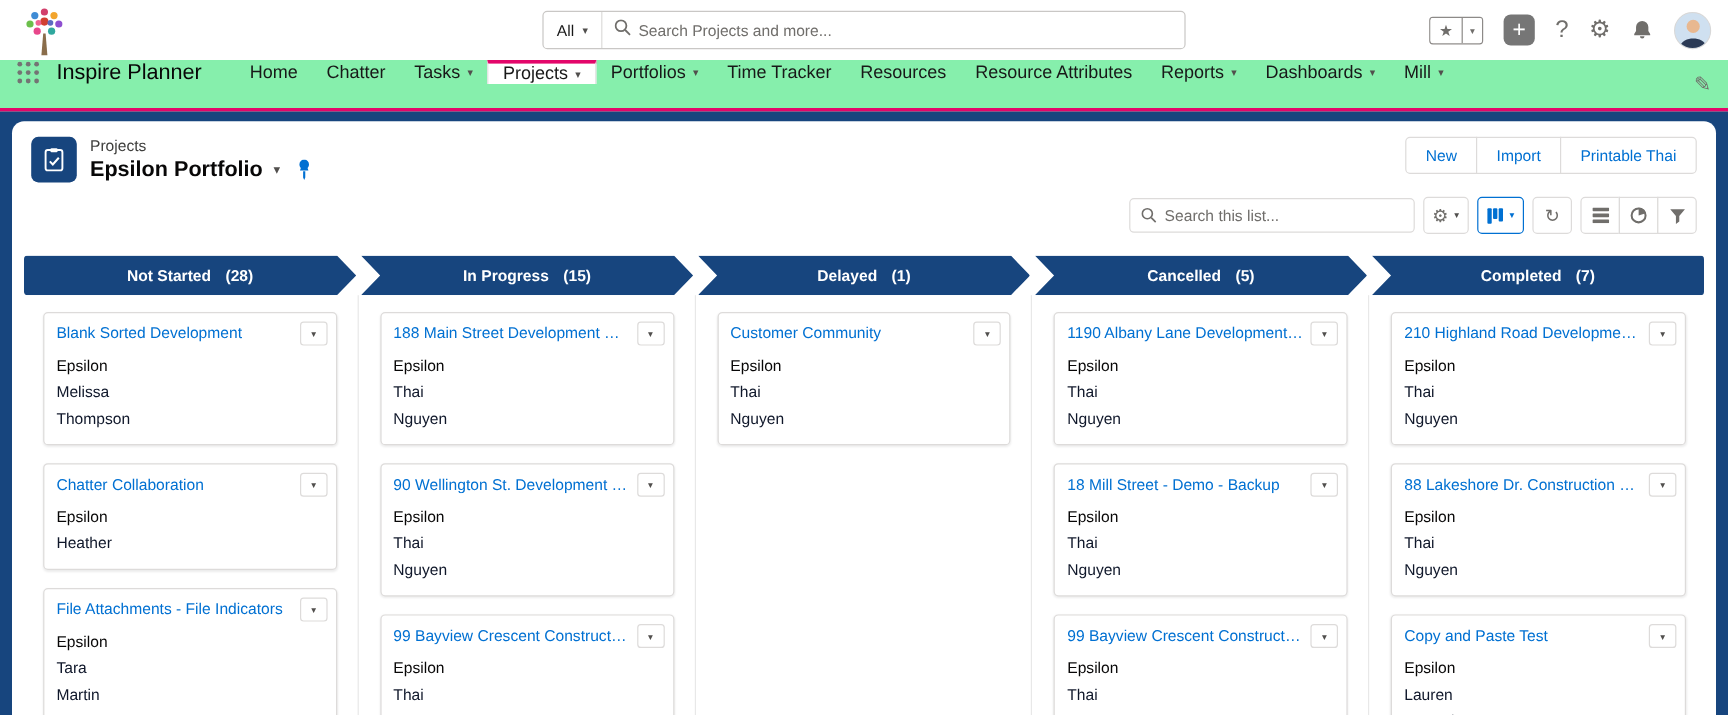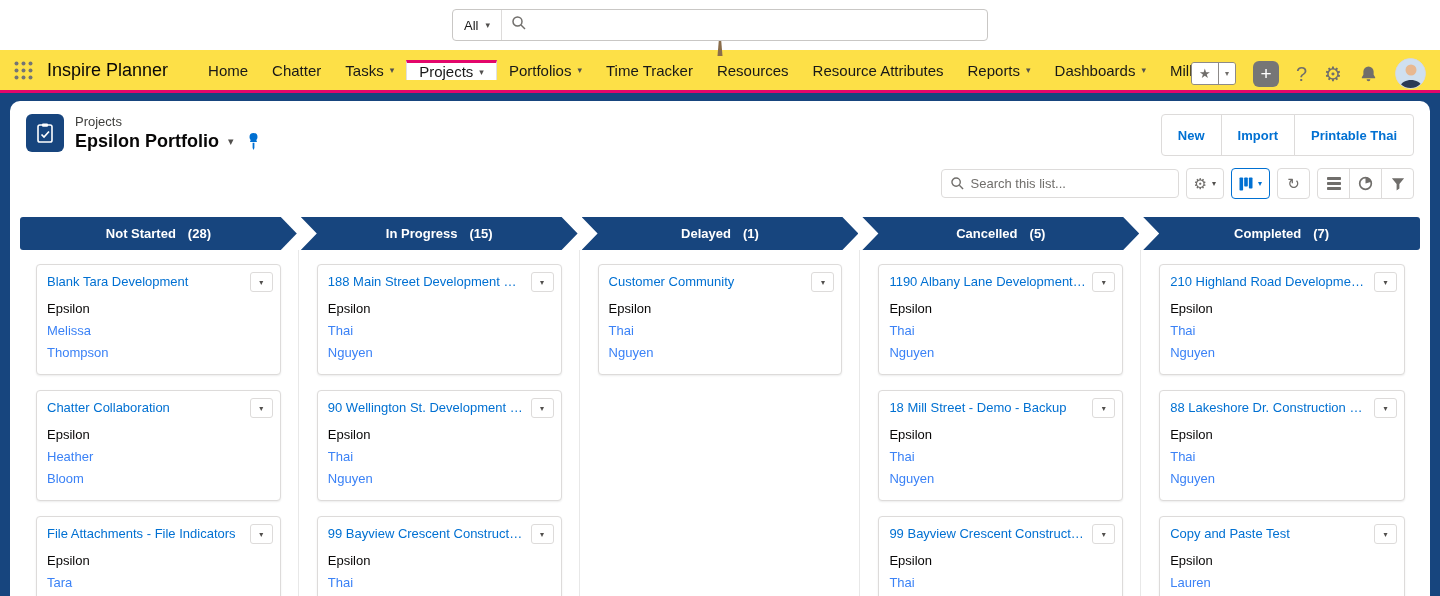--- a/index.html
+++ b/index.html
@@ -1,39 +1,39 @@
 <!DOCTYPE html>
 <html><head>
 <meta charset="utf-8">
 <style>
   * { box-sizing: border-box; margin: 0; padding: 0; }
   html,body { width:1440px; height:596px; overflow:hidden; }
   body { font-family:"Liberation Sans", sans-serif; background:#fff; color:#080707; }
 
   
-  .topbar { height:50px; display:flex; align-items:center; padding:12px 14px; position:relative; background:#fff;flex-direction:column; }
+  .topbar { height:50px; display:flex; align-items:center; padding:0 14px; position:relative; background:#fff; }
   .logo { width:46px; height:46px; display:flex; align-items:center; justify-content:center; }
   .search-center { position:absolute; left:50%; transform:translateX(-50%); top:9px; width:536px; }
   .search-box { display:flex; align-items:center; height:32px; border:1px solid #c9c7c5; border-radius:4px; background:#fff; }
   .scope { display:flex; align-items:center; gap:7px; padding:0 11px; font-size:13px; color:#181818; border-right:1px solid #dddbda; height:100%; cursor:pointer; }
   .scope-caret { font-size:9px; color:#514f4d; }
   .mag { margin:0 6px 0 10px; flex:none; }
   .global-search { border:none; outline:none; flex:1; font-size:13px; color:#444; background:transparent; height:100%; }
   .global-search::placeholder { color:#706e6b; }
   .top-actions { margin-left:auto; display:flex; align-items:center; gap:17px; }
   .fav-group { display:flex; align-items:stretch; border:1px solid #8d8a88; border-radius:3px; height:23px; overflow:hidden; }
   .fav-star { width:26px; display:flex; align-items:center; justify-content:center; font-size:13px; color:#706e6b; background:#fff; border:none; cursor:pointer; }
   .fav-caret { width:17px; display:flex; align-items:center; justify-content:center; font-size:8px; color:#706e6b; background:#fff; border:none; border-left:1px solid #8d8a88; cursor:pointer; }
   .plus-btn { width:26px; height:26px; border-radius:6px; background:#767676; color:#fff; font-size:19px; line-height:1; display:flex; align-items:center; justify-content:center; border:none; cursor:pointer; }
   .help-btn,.gear-top { background:none; border:none; font-size:20px; color:#706e6b; cursor:pointer; line-height:1; }
   .bell-btn { background:none; border:none; cursor:pointer; line-height:0; }
   .avatar { width:31px; height:31px; border-radius:50%; overflow:hidden; border:1px solid #d8d8d8; cursor:pointer; background:#cfe0f0; line-height:0; }
 
   
-  .navbar { height:43px; display:flex; align-items:center; padding:0 14px; border-bottom:3px solid #E3066A; background:#fde047; }
+  .navbar { height:43px; display:flex; align-items:flex-start; padding:0 14px; border-bottom:3px solid #E3066A; background:#86efac; }
   .nav-left { display:flex; align-items:center; }
   .applauncher { background:none; border:none; cursor:pointer; margin-right:14px; line-height:0; }
   .app-name { font-size:18px; color:#080707; margin-right:28px; white-space:nowrap; }
   .nav-items { display:flex; align-items:stretch; }
   .nav-item { display:flex; align-items:center; gap:6px; padding:0 12px; font-size:15px; color:#181818; cursor:pointer; white-space:nowrap; }
   .nav-item.active { border-left:1px solid #e0e0e0; border-right:1px solid #e0e0e0; border-top:3px solid #E3066A; background:#fff; }
   .nav-caret { font-size:9px; color:#514f4d; }
   .nav-edit { margin-left:auto; align-self:center; background:none; border:none; font-size:17px; color:#706e6b; cursor:pointer; }
 
   
@@ -41,21 +41,21 @@
   .panel { background:#fff; height:495px; border-radius:10px 10px 0 0; display:flex; flex-direction:column; overflow:hidden; }
 
   .panel-head { display:flex; align-items:flex-start; padding:13px 16px 0; }
   .obj-icon { width:38px; height:38px; border-radius:6px; background:#17457E; display:flex; align-items:center; justify-content:center; margin-right:11px; flex:none; }
   .entity { font-size:13px; color:#3e3e3c; margin-bottom:2px; }
   .lv-row { display:flex; align-items:center; gap:9px; }
   .lv-name { font-size:18px; font-weight:bold; color:#080707; }
   .lv-caret { font-size:11px; color:#514f4d; background:none; border:none; cursor:pointer; }
   .pin-btn { background:none; border:none; cursor:pointer; line-height:0; margin-left:4px; }
   .head-actions { margin-left:auto; display:flex; }
-  .btn { height:42px; padding:0 16px; border:1px solid #dddbda; background:#fff; color:#0070d2; font-size:13px; cursor:pointer; margin-left:-1px; font-family:inherit;font-weight:bold; }
+  .btn { height:31px; padding:0 16px; border:1px solid #dddbda; background:#fff; color:#0070d2; font-size:13px; cursor:pointer; margin-left:-1px; font-family:inherit; }
   .btn:first-child { border-radius:4px 0 0 4px; margin-left:0; }
   .btn:last-child { border-radius:0 4px 4px 0; }
 
   .toolbar { display:flex; align-items:center; padding:12px 16px 10px; }
   .summary { font-size:13px; color:#3e3e3c; }
   .controls { margin-left:auto; display:flex; align-items:center; gap:7px; }
   .list-search { width:238px; height:29px; border:1px solid #dddbda; border-radius:4px; display:flex; align-items:center; padding:0 9px; gap:7px; background:#fff; }
   .list-search input { border:none; outline:none; flex:1; font-size:13px; color:#444; background:transparent; }
   .list-search input::placeholder { color:#706e6b; }
   .icon-btn { height:31px; min-width:33px; border:1px solid #dddbda; background:#fff; border-radius:4px; display:flex; align-items:center; justify-content:center; gap:5px; padding:0 7px; color:#706e6b; font-size:15px; cursor:pointer; }
@@ -75,21 +75,21 @@
     clip-path: polygon(0 0, calc(100% - 16px) 0, 100% 50%, calc(100% - 16px) 100%, 0 100%, 16px 50%); }
   .col-hdr.first { clip-path: polygon(0 0, calc(100% - 16px) 0, 100% 50%, calc(100% - 16px) 100%, 0 100%); border-radius:3px 0 0 3px; }
   .col-hdr.last { clip-path: polygon(0 0, 100% 0, 100% 100%, 0 100%, 16px 50%); border-radius:0 3px 3px 0; }
   .col-cards { flex:1; padding:14px 17px 0 18px; border-right:1px solid #e8e8e8; min-height:0; }
   .kanban-col:last-child .col-cards { border-right:none; }
 
   .card { position:relative; border:1px solid #dddbda; border-radius:4px; padding:9px 10px 10px; margin-bottom:15px; box-shadow:0 1px 2px rgba(0,0,0,0.08); background:#fff; }
   .card-title { display:block; font-size:13px; color:#0070d2; text-decoration:none; white-space:nowrap; overflow:hidden; text-overflow:ellipsis; padding-right:26px; margin-bottom:9px; cursor:pointer; }
   .card-dd { position:absolute; top:7px; right:7px; width:23px; height:20px; border:1px solid #dddbda; border-radius:3px; background:#fff; color:#514f4d; font-size:8px; display:flex; align-items:center; justify-content:center; cursor:pointer; }
   .card-account { font-size:13px; color:#080707; line-height:22px; }
-  .card-link { display:block; font-size:13px; color:#3b82f6; text-decoration:none; line-height:22px; cursor:pointer; }
+  .card-link { display:block; font-size:13px; color:#0f172a; text-decoration:none; line-height:22px; cursor:pointer; }
 </style>
 </head>
 <body>
 
 <header class="topbar">
   <div class="logo">
     <svg width="44" height="46" viewBox="0 0 44 46">
       <path d="M21 26 L23 26 L24.5 44 L19.5 44 Z" fill="#8a6d4b"></path>
       <circle cx="22" cy="8" r="3" fill="#d23f6b"></circle>
       <circle cx="14" cy="11" r="3" fill="#3f8cd5"></circle>
@@ -109,20 +109,21 @@
       <div class="scope">
         <span>All</span>
         <span class="scope-caret">▾</span>
       </div>
       <span class="mag">
         <svg width="14" height="14" viewBox="0 0 14 14">
             <circle cx="5.5" cy="5.5" r="4.5" fill="none" stroke="#706e6b" stroke-width="1.5"></circle>
             <line x1="9" y1="9" x2="13" y2="13" stroke="#706e6b" stroke-width="1.5"></line>
           </svg>
       </span>
+      <input class="global-search" placeholder="Search Projects and more..." style="">
     </div>
   </div>
 
   <div class="top-actions">
     <div class="fav-group">
       <button class="fav-star">★</button>
       <button class="fav-caret">▾</button>
     </div>
     <button class="plus-btn">+</button>
     <button class="help-btn">?</button>
@@ -284,36 +285,35 @@
     <div class="kanban" id="kanban">
         <div class="kanban-col">
           <div class="col-hdr-wrap">
             <div class="col-hdr first">
               <span class="col-title">Not Started</span>
               <span class="col-count">(28)</span>
             </div>
           </div>
           <div class="col-cards">
             <div class="card">
-              <a class="card-title">Blank Tara Development</a>
+              <a class="card-title">Blank Sorted Development</a>
               <button class="card-dd">
                 <span>▾</span>
               </button>
               <div class="card-account">Epsilon</div>
               <a class="card-link">Melissa</a>
               <a class="card-link">Thompson</a>
             </div>
             <div class="card">
               <a class="card-title">Chatter Collaboration</a>
               <button class="card-dd">
                 <span>▾</span>
               </button>
               <div class="card-account">Epsilon</div>
               <a class="card-link">Heather</a>
-              <a class="card-link">Bloom</a>
             </div>
             <div class="card">
               <a class="card-title">File Attachments - File Indicators</a>
               <button class="card-dd">
                 <span>▾</span>
               </button>
               <div class="card-account">Epsilon</div>
               <a class="card-link">Tara</a>
               <a class="card-link">Martin</a>
             </div>

